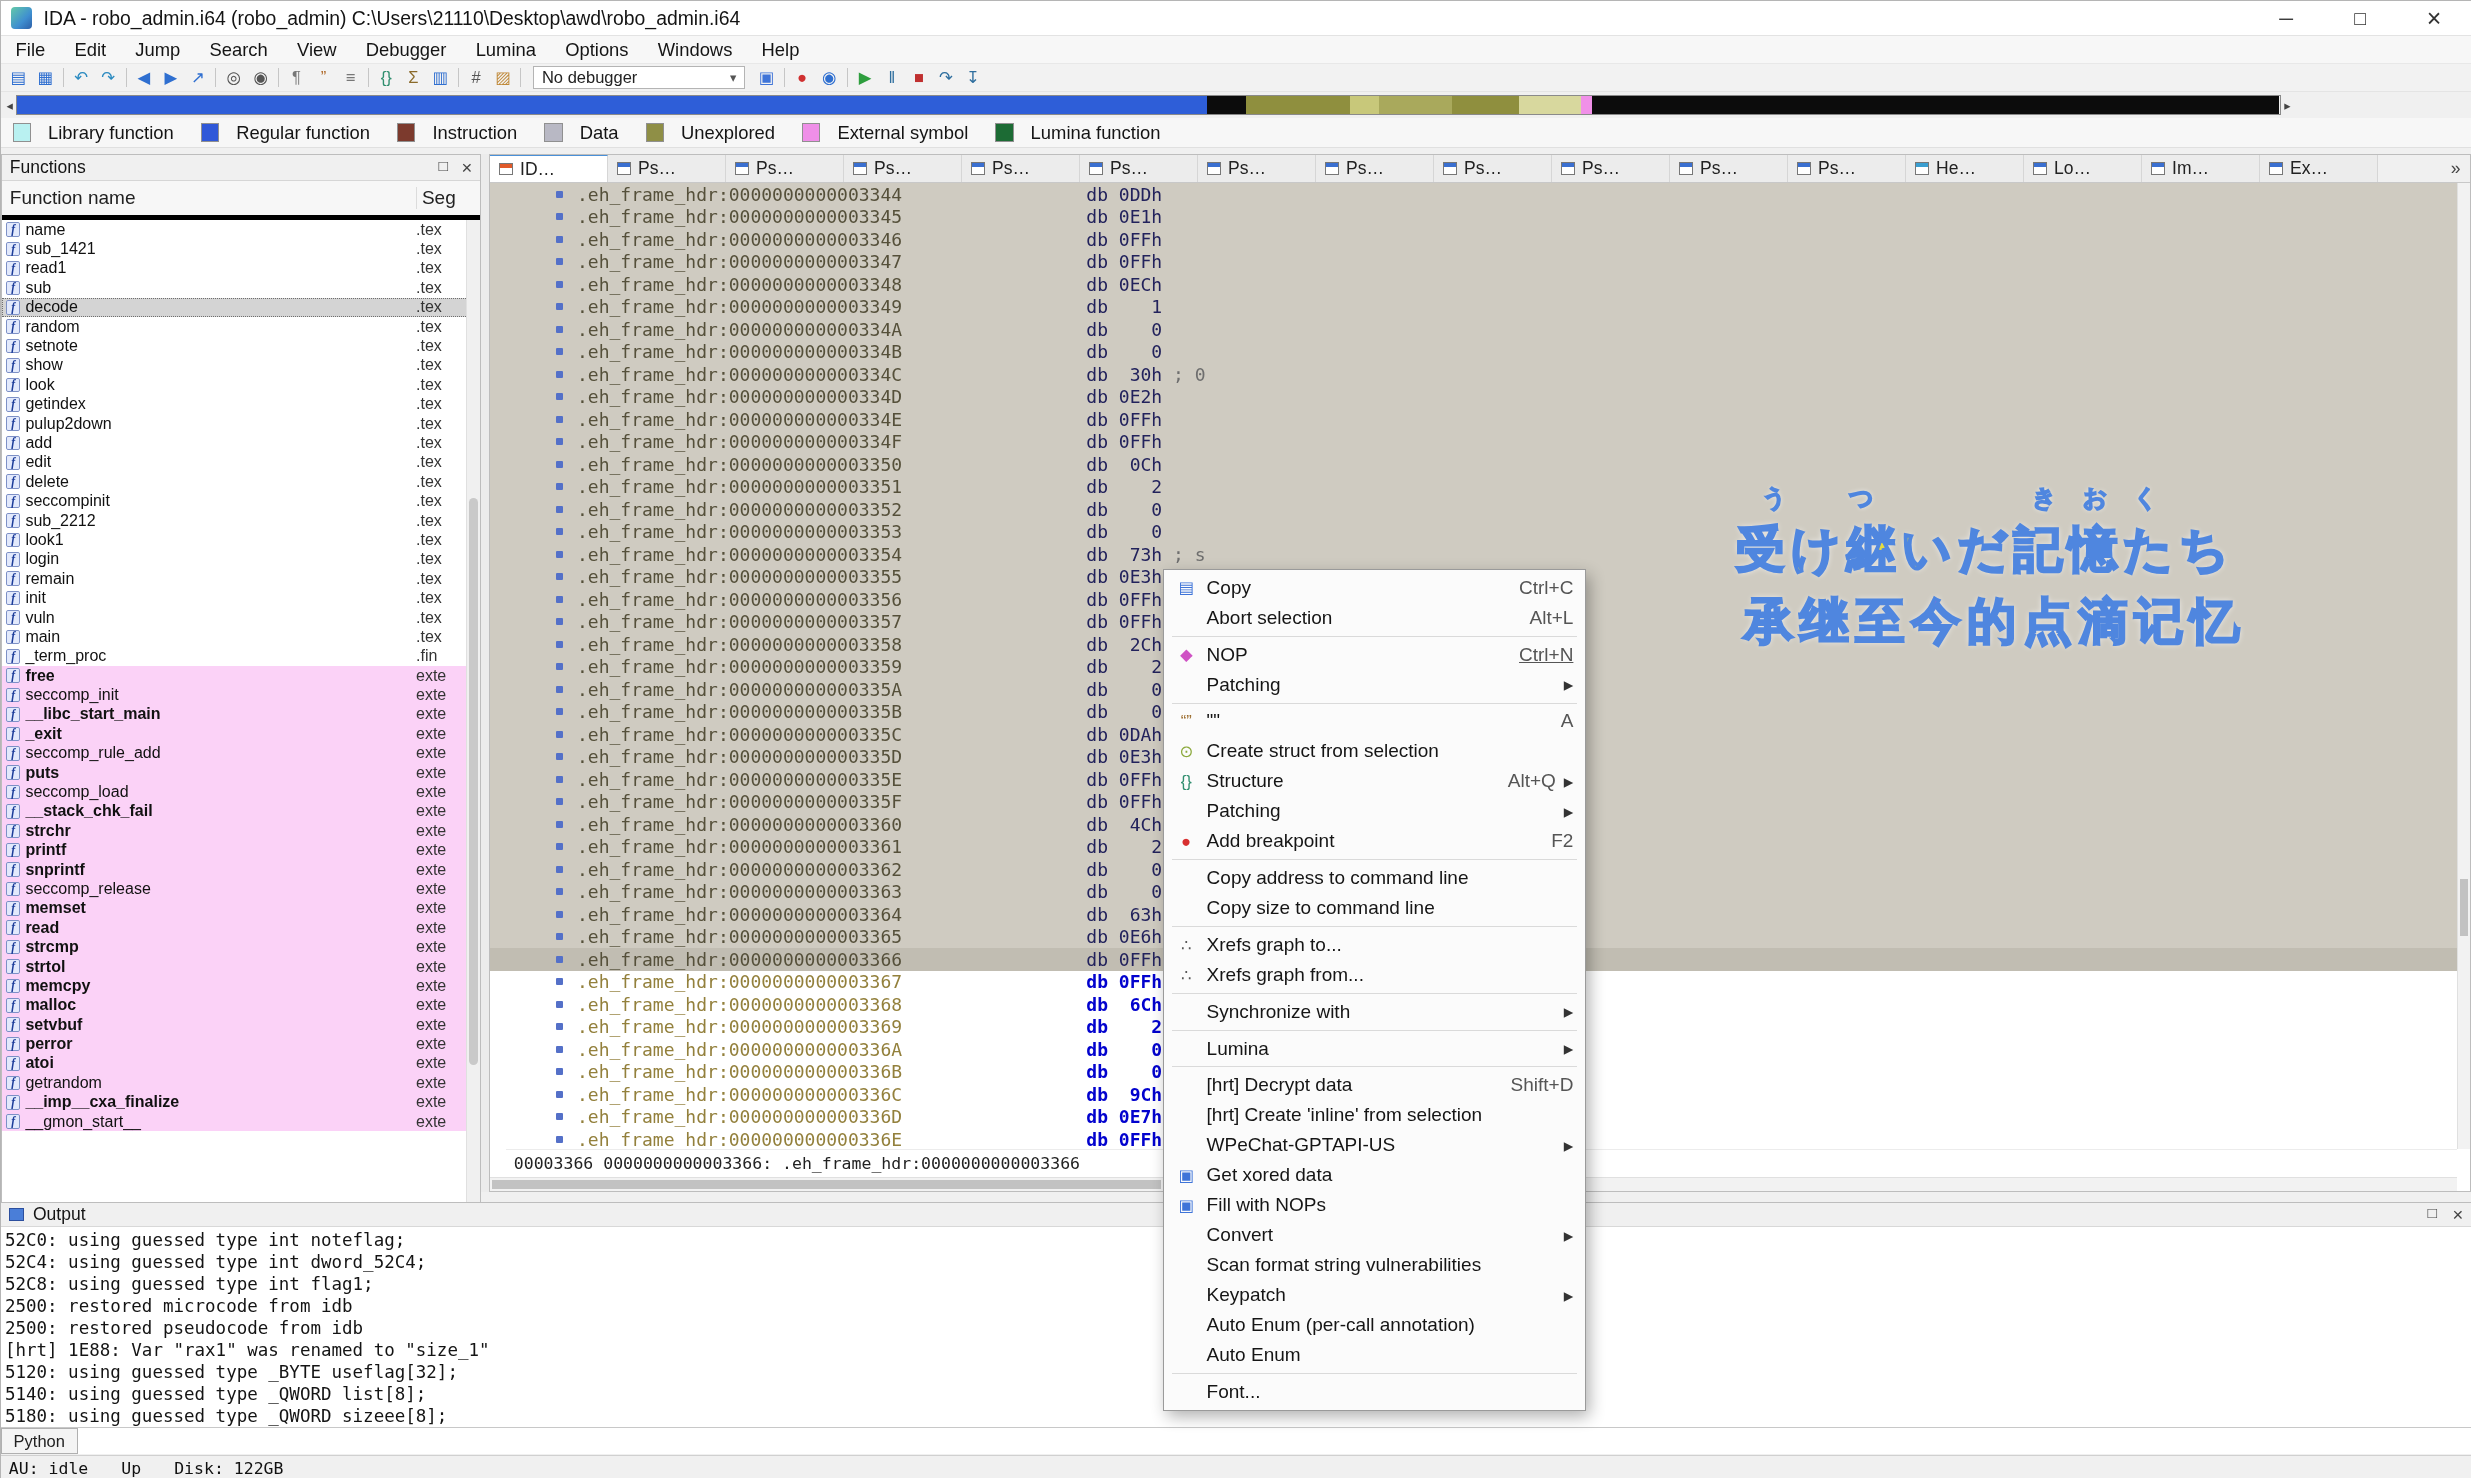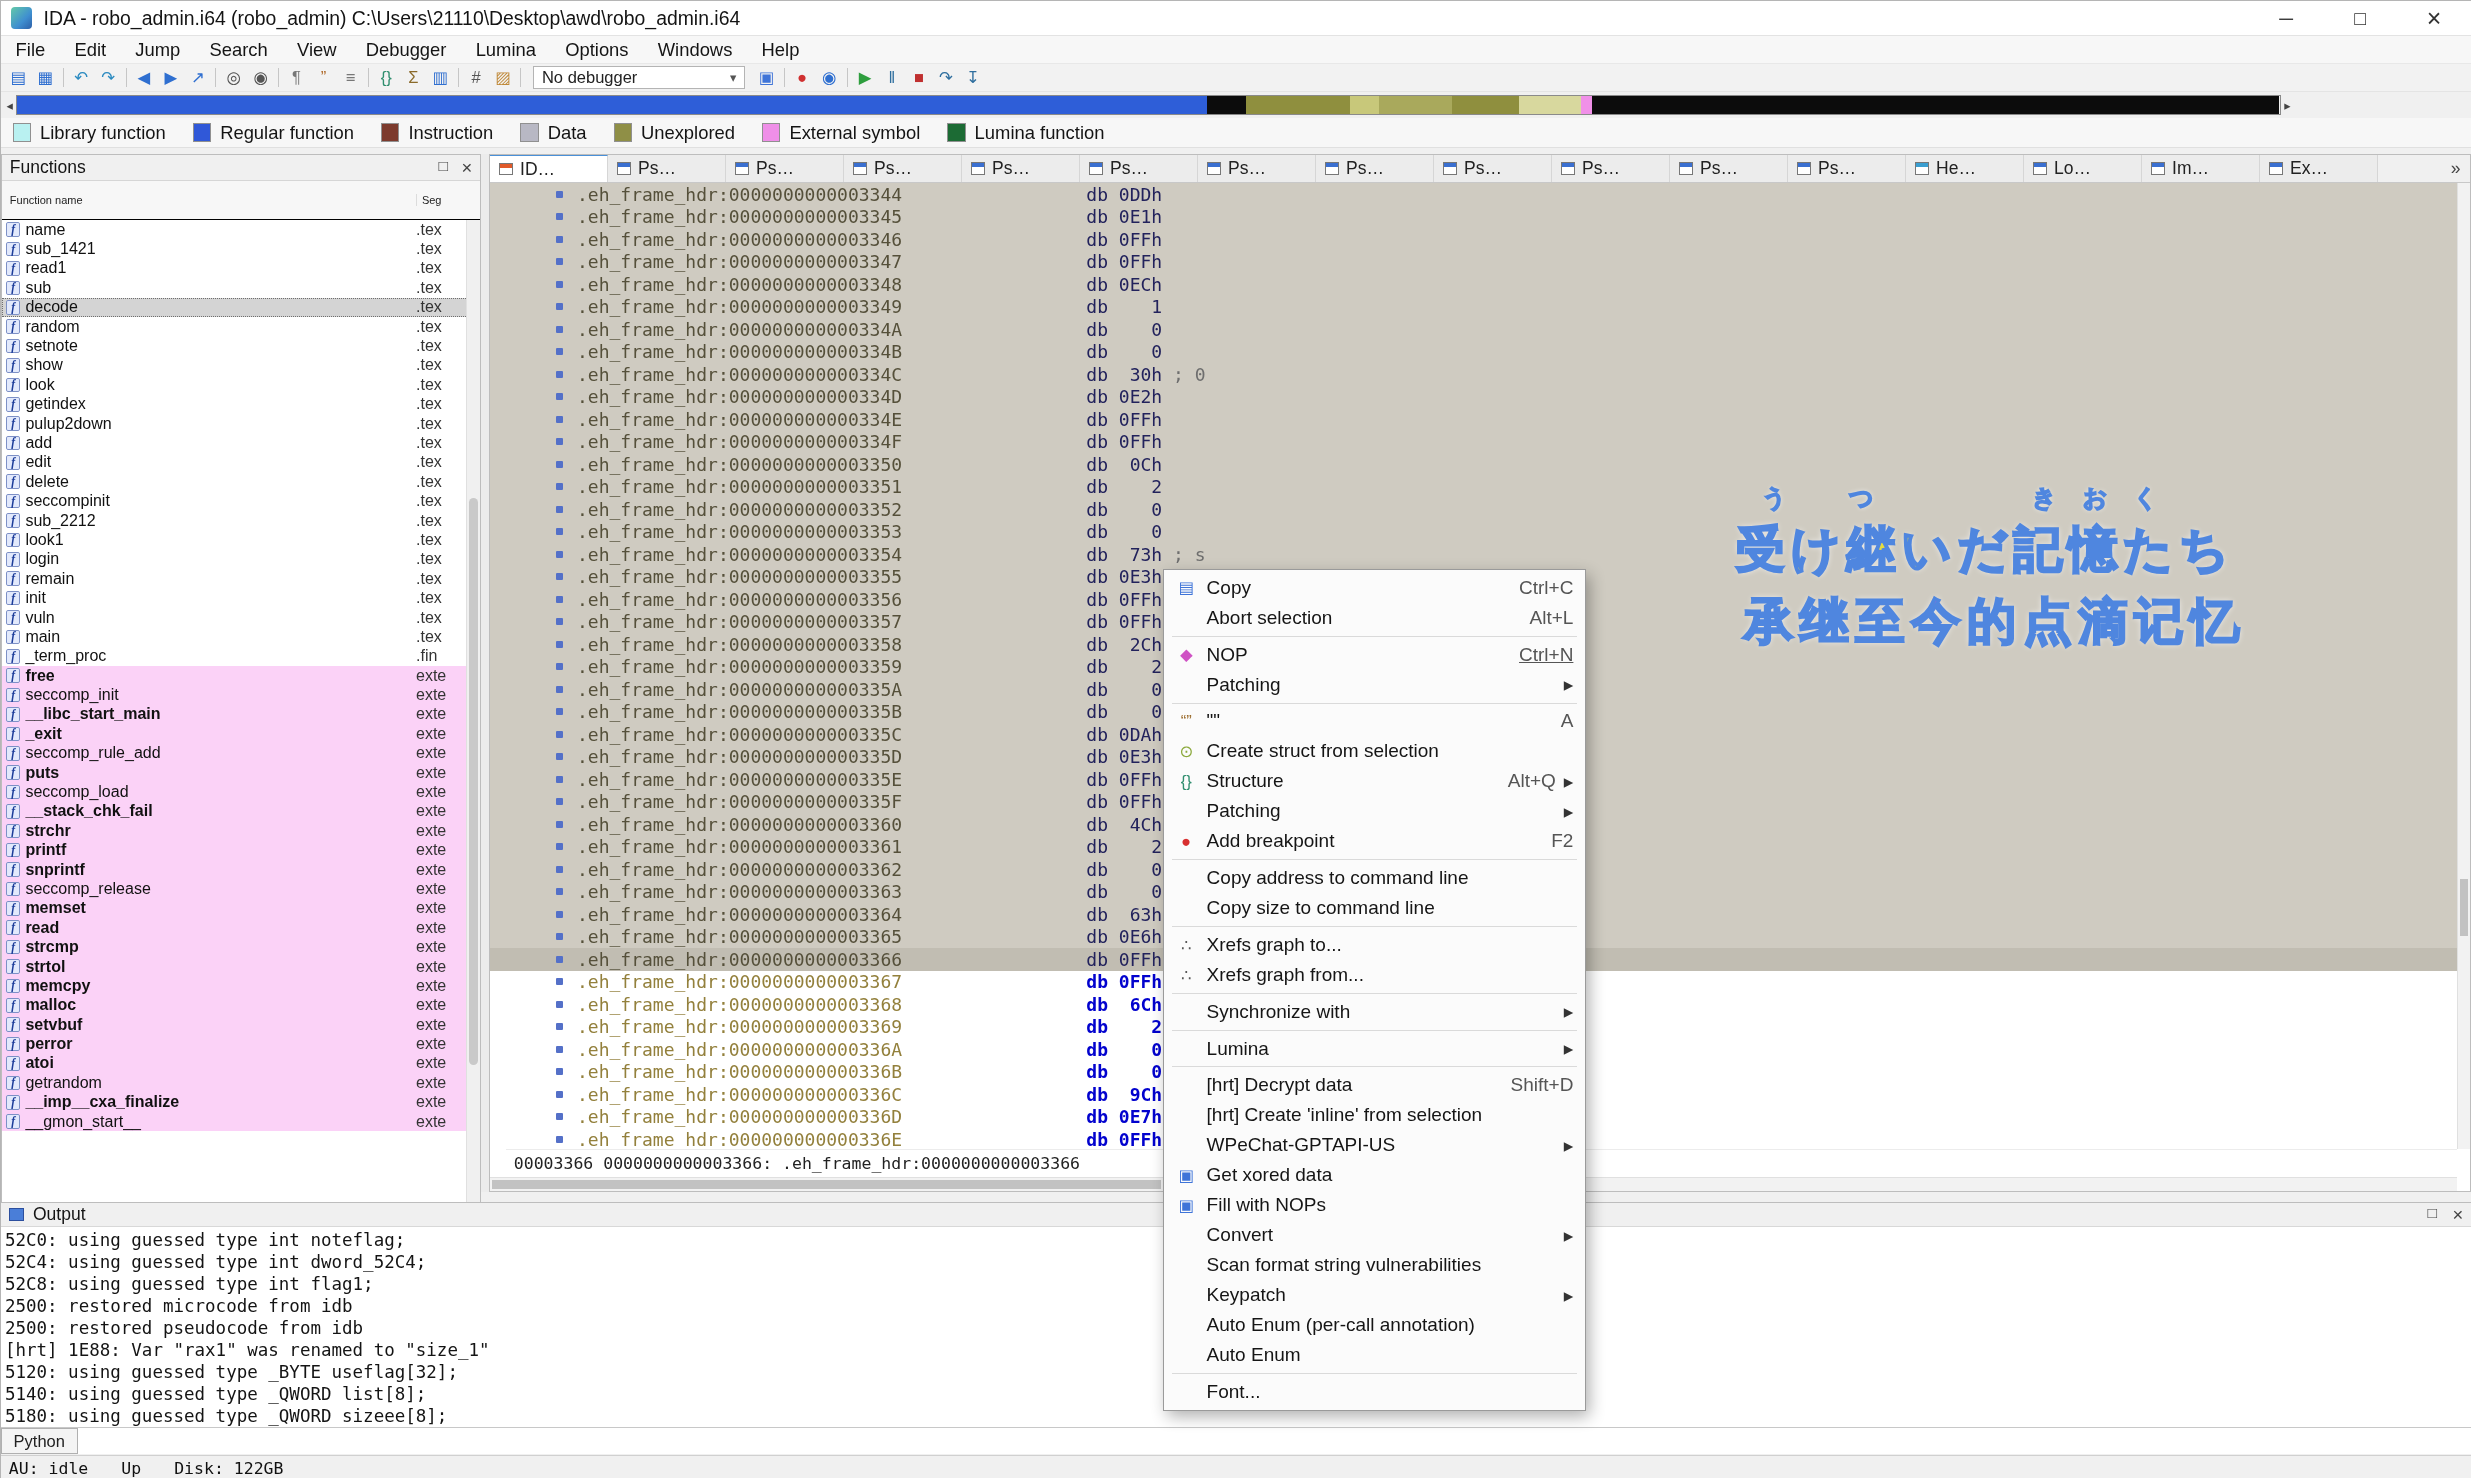--- a/index.html
+++ b/index.html
@@ -33,30 +33,30 @@
   .navrow{position:absolute;left:0;top:91px;right:0;height:26px;background:#f0f0f0;display:flex;align-items:center;padding:0 1.9px}
   .nav-arrow{width:13.6px;text-align:center;font-size:12.6px;color:#444}
   .nav-arrow.left::before{content:"◂"}
   .nav-arrow.right::before{content:"▸"}
   .navband{flex:1;height:20.4px;display:flex;border:1px solid #8a8a8a;overflow:hidden}
   .nav-seg{height:100%}
   .navrow .pad-right{width:175px}
 
   
   .legendrow{position:absolute;left:0;top:117px;right:0;height:30px;background:#f7f7f7;display:flex;align-items:center;gap:27px;padding-left:11.6px;font-size:18.4px;color:#141414;border-bottom:1px solid #e0e0e0}
-  .legend-item{display:flex;align-items:center;gap:9px}
+  .legend-item{display:flex;align-items:center;gap:17px}
   .legend-swatch{width:18.4px;height:18.4px;border:1px solid #909090;display:inline-block}
 
   
   .functions-panel{position:absolute;left:0;top:153px;width:480px;height:1296px;background:#fff;border:1px solid #bdbdbd;display:flex;flex-direction:column}
   .panel-titlebar{height:26px;background:#f0f0f0;display:flex;align-items:center;padding:0 7.8px;font-size:17.5px;color:#141414;border-bottom:1px solid #d6d6d6;flex:none}
   .panel-title-icons{margin-left:auto;display:flex;gap:13.6px;color:#444;font-size:15.5px}
   .pti.max::before{content:"□"}
   .pti.close::before{content:"×";font-size:18.4px}
-  .fn-header{height:39px;display:flex;align-items:center;font-size:11px;color:#222;background:#f7f7f7;border-bottom:1px solid #000000;flex:none}
+  .fn-header{height:39px;display:flex;align-items:center;font-size:19px;color:#222;background:#f7f7f7;border-bottom:5px solid #000000;flex:none}
   .fn-header .col-name{flex:1;padding-left:7.8px}
   .fn-header .col-seg{width:64px;border-left:1px solid #dcdcdc;padding-left:4.9px}
   .fn-list{flex:1;position:relative;overflow:hidden;background:#fff}
   #fn-rows{position:absolute;left:0;top:0;right:0}
   .fn-row{height:19.4px;display:flex;align-items:center;font-size:16px;color:#111;white-space:nowrap}
   .fn-row .f-icon{width:14.6px;height:14.6px;margin:0 4.9px 0 3.9px;flex:none;background:#e2e9fc;border:1px solid #7d90c6;color:#1d3d9a;font:italic bold 11.6px "Liberation Serif",serif;display:flex;align-items:center;justify-content:center;border-radius:1.9px}
   .fn-row .fname{flex:1;overflow:hidden}
   .fn-row .fseg{width:64px;flex:none;color:#333;overflow:hidden}
   .fn-row.ext{background:#fbd2f7}
   .fn-row.bold .fname{font-weight:700}

